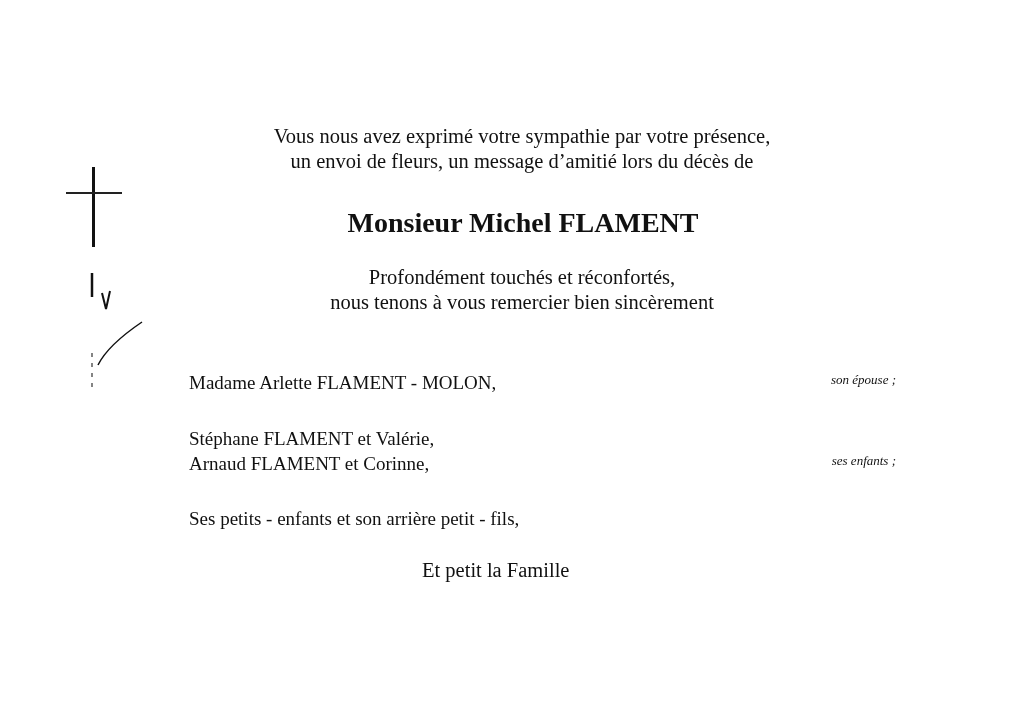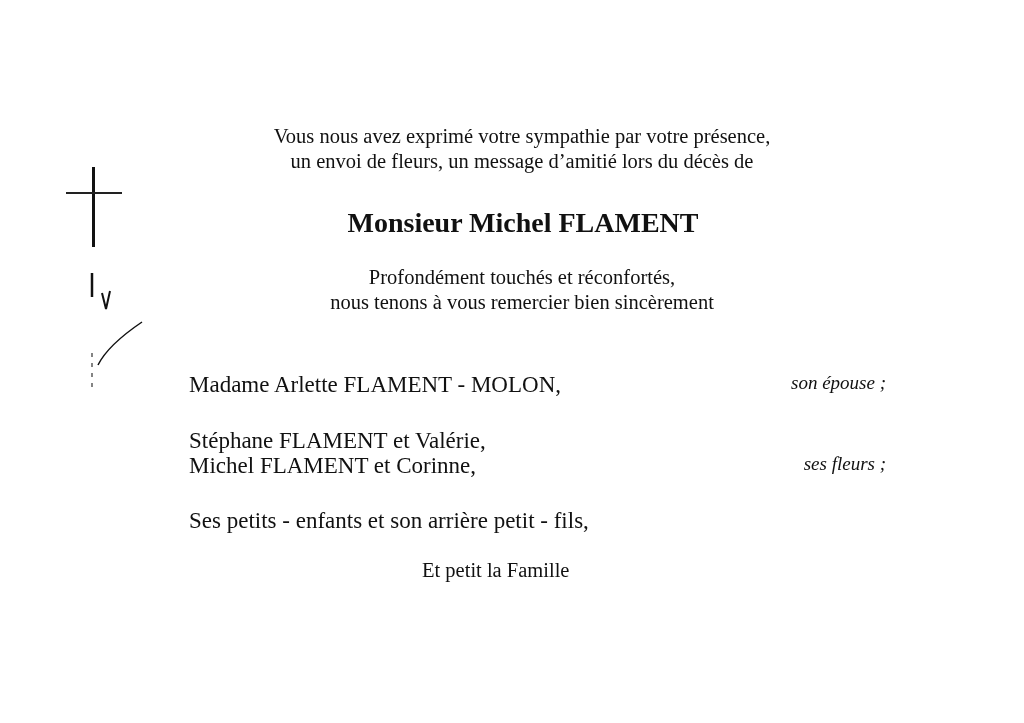--- a/index.html
+++ b/index.html
@@ -3,22 +3,22 @@
 <meta charset="utf-8">
 <style>
   html, body { margin:0; padding:0; background:#ffffff; }
   body { width:1024px; height:723px; position:relative; overflow:hidden;
          font-family:"Liberation Serif", "DejaVu Serif", serif; color:#111; }
   .abs { position:absolute; white-space:nowrap; }
   .center { left:0; width:1044px; text-align:center; }
   .intro { font-size:20.5px; line-height:25px; top:124px; }
   .title { font-size:28px; font-weight:bold; top:207px; left:0; width:1046px; text-align:center; }
   .thanks { font-size:20.5px; line-height:25px; top:265px; left:0; width:1044px; text-align:center; }
-  .fam { font-size:23px; left:189px; }
-  .role { font-size:19px; font-style:italic; right:138px; text-align:right; }
+  .fam { font-size:19px; left:189px; }
+  .role { font-size:13px; font-style:italic; right:128px; text-align:right; }
   .final { font-size:20.5px; left:422px; top:559px; }
   .cross-v { position:absolute; left:92px; top:167px; width:3px; height:80px; background:#111; }
   .cross-h { position:absolute; left:66px; top:192px; width:56px; height:2px; background:#222; }
   .marks { position:absolute; left:80px; top:265px; }
 </style>
 </head>
 <body>
 
 <div>
 
@@ -43,19 +43,19 @@
 
   <div class="abs thanks">
     <div>Profondément touchés et réconfortés,</div>
     <div>nous tenons à vous remercier bien sincèrement</div>
   </div>
 
   <div class="abs fam" style="top:372px;">Madame Arlette FLAMENT - MOLON,</div>
   <div class="abs role" style="top:372px;">son épouse ;</div>
 
   <div class="abs fam" style="top:428px;text-align:center;">Stéphane FLAMENT et Valérie,</div>
-  <div class="abs fam" style="top:453px;">Michel FLAMENT et Corinne,</div>
-  <div class="abs role" style="top:453px;">ses fleurs ;</div>
+  <div class="abs fam" style="top:453px;">Arnaud FLAMENT et Corinne,</div>
+  <div class="abs role" style="top:453px;">ses enfants ;</div>
 
   <div class="abs fam" style="top:508px;">Ses petits - enfants et son arrière petit - fils,</div>
 
   <div class="abs final">Et petit la Famille</div>
 </div>
 
 </body></html>

